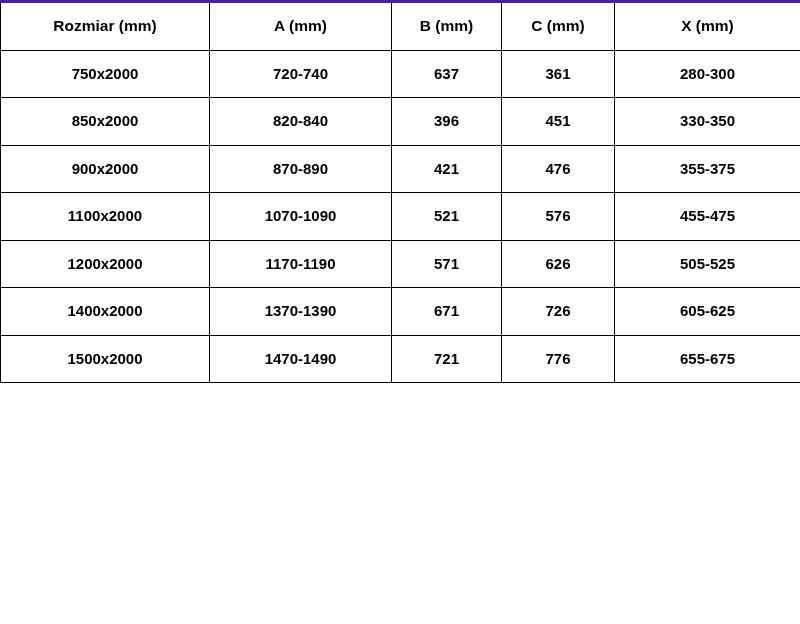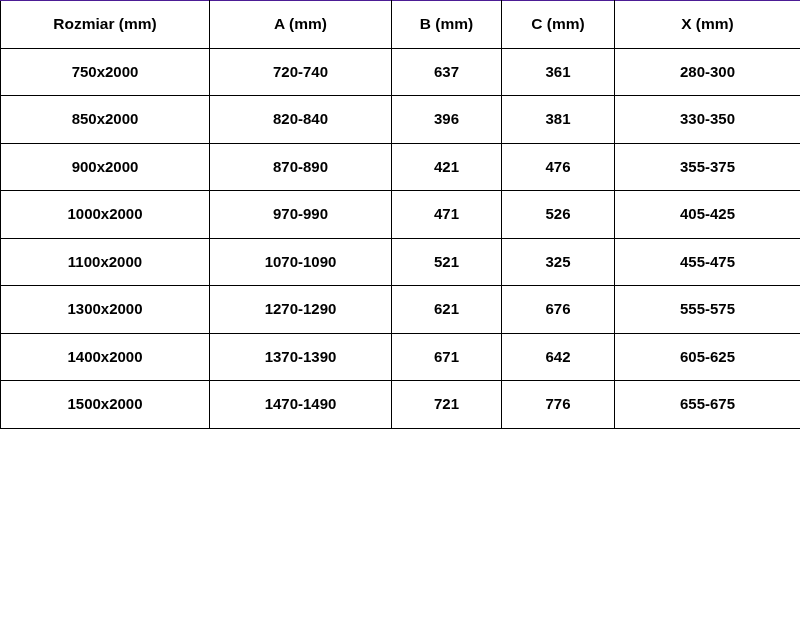--- a/index.html
+++ b/index.html
@@ -40,21 +40,21 @@
     font-size: 15.5px;
   }
   
   col.c0 { width: 209px; }
   col.c1 { width: 182px; }
   col.c2 { width: 110px; }
   col.c3 { width: 113px; }
   col.c4 { width: 186px; }
 
   
-  table.size-table tr:first-child th { border-top: 1px solid #4c1d95; }
+  table.size-table tr:first-child th { border-top: 3px solid #4c1d95; }
 </style>
 </head>
 <body>
 
 <div class="table-wrap">
   <table class="size-table">
     <colgroup>
       <col class="c0">
         <col class="c1">
         <col class="c2">
@@ -75,56 +75,49 @@
         <td>750x2000</td>
         <td>720-740</td>
         <td>637</td>
         <td>361</td>
         <td>280-300</td>
       </tr>
       <tr>
         <td>850x2000</td>
         <td>820-840</td>
         <td>396</td>
-        <td>381</td>
+        <td>451</td>
         <td>330-350</td>
       </tr>
       <tr>
         <td>900x2000</td>
         <td>870-890</td>
         <td>421</td>
         <td>476</td>
         <td>355-375</td>
       </tr>
       <tr>
-        <td>1000x2000</td>
-        <td>970-990</td>
-        <td>471</td>
-        <td>526</td>
-        <td>405-425</td>
-      </tr>
-      <tr>
         <td>1100x2000</td>
         <td>1070-1090</td>
         <td>521</td>
-        <td>325</td>
+        <td>576</td>
         <td>455-475</td>
       </tr>
       <tr>
-        <td>1300x2000</td>
-        <td>1270-1290</td>
-        <td>621</td>
-        <td>676</td>
-        <td>555-575</td>
+        <td>1200x2000</td>
+        <td>1170-1190</td>
+        <td>571</td>
+        <td>626</td>
+        <td>505-525</td>
       </tr>
       <tr>
         <td>1400x2000</td>
         <td>1370-1390</td>
         <td>671</td>
-        <td>642</td>
+        <td>726</td>
         <td>605-625</td>
       </tr>
       <tr>
         <td>1500x2000</td>
         <td>1470-1490</td>
         <td>721</td>
         <td>776</td>
         <td>655-675</td>
       </tr>
     </tbody>

